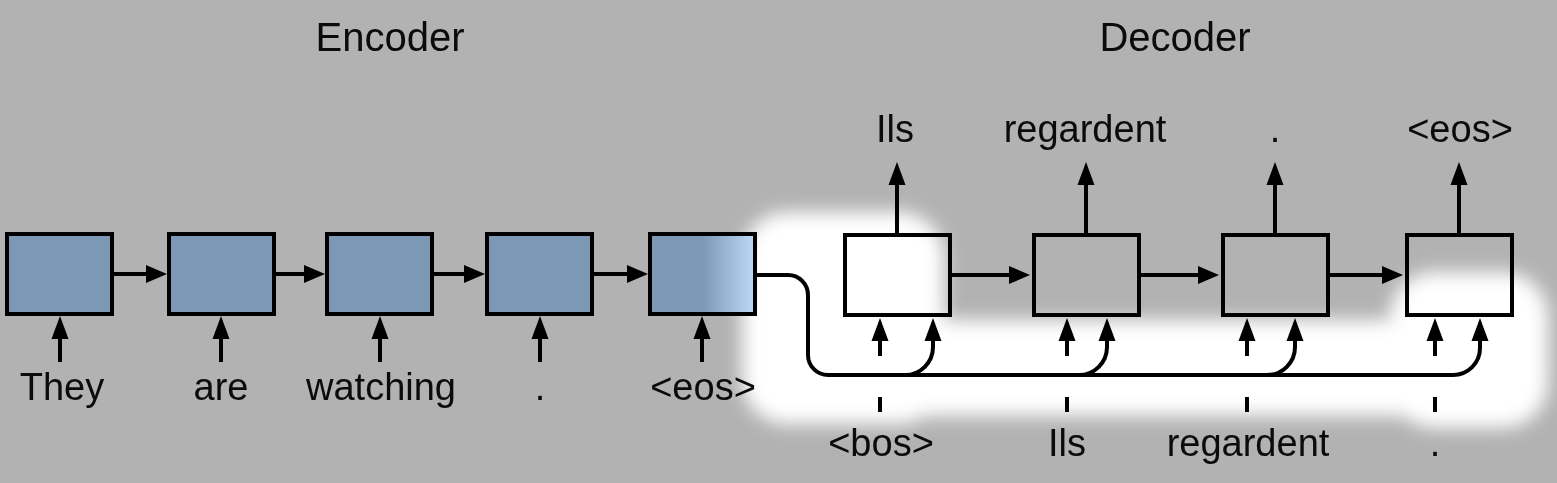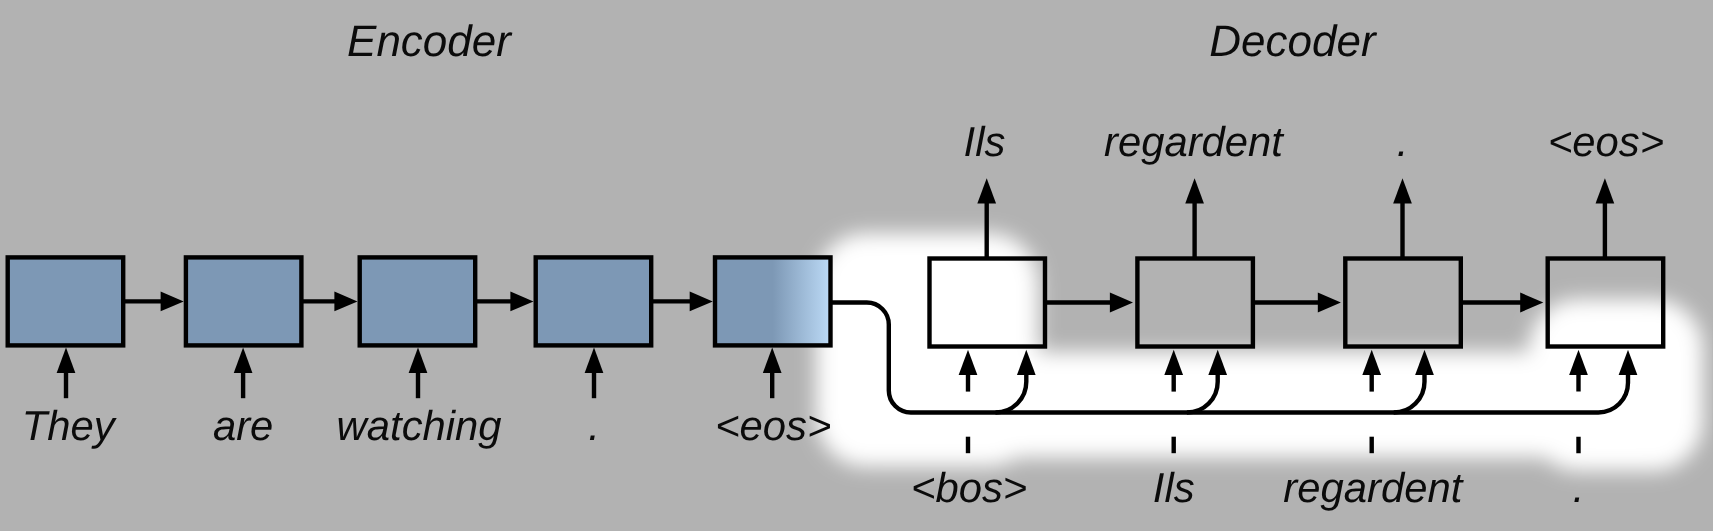--- a/index.html
+++ b/index.html
@@ -1,16 +1,16 @@
 <!DOCTYPE html>
 <html><head>
 <meta charset="utf-8">
 <style>
   html,body{margin:0;padding:0;background:#b2b2b2;}
-  .stage{position:relative;width:1557px;height:483px;overflow:hidden;font-style:italic;}
+  .stage{position:relative;width:1557px;height:483px;overflow:hidden;}
   svg{display:block;}
   .lbl{font-family:"Liberation Sans","DejaVu Sans",sans-serif;fill:#0b0b0b;text-anchor:middle;font-size:38px;}
   .ttl{font-size:40px;}
   .ln{stroke:#000;stroke-width:4;fill:none;stroke-linecap:butt;}
   .hd{fill:#000;stroke:none;}
   .cell{stroke:#000;stroke-width:4;}
   .tick{stroke:#000;stroke-width:4;}
 </style>
 </head>
 <body>

